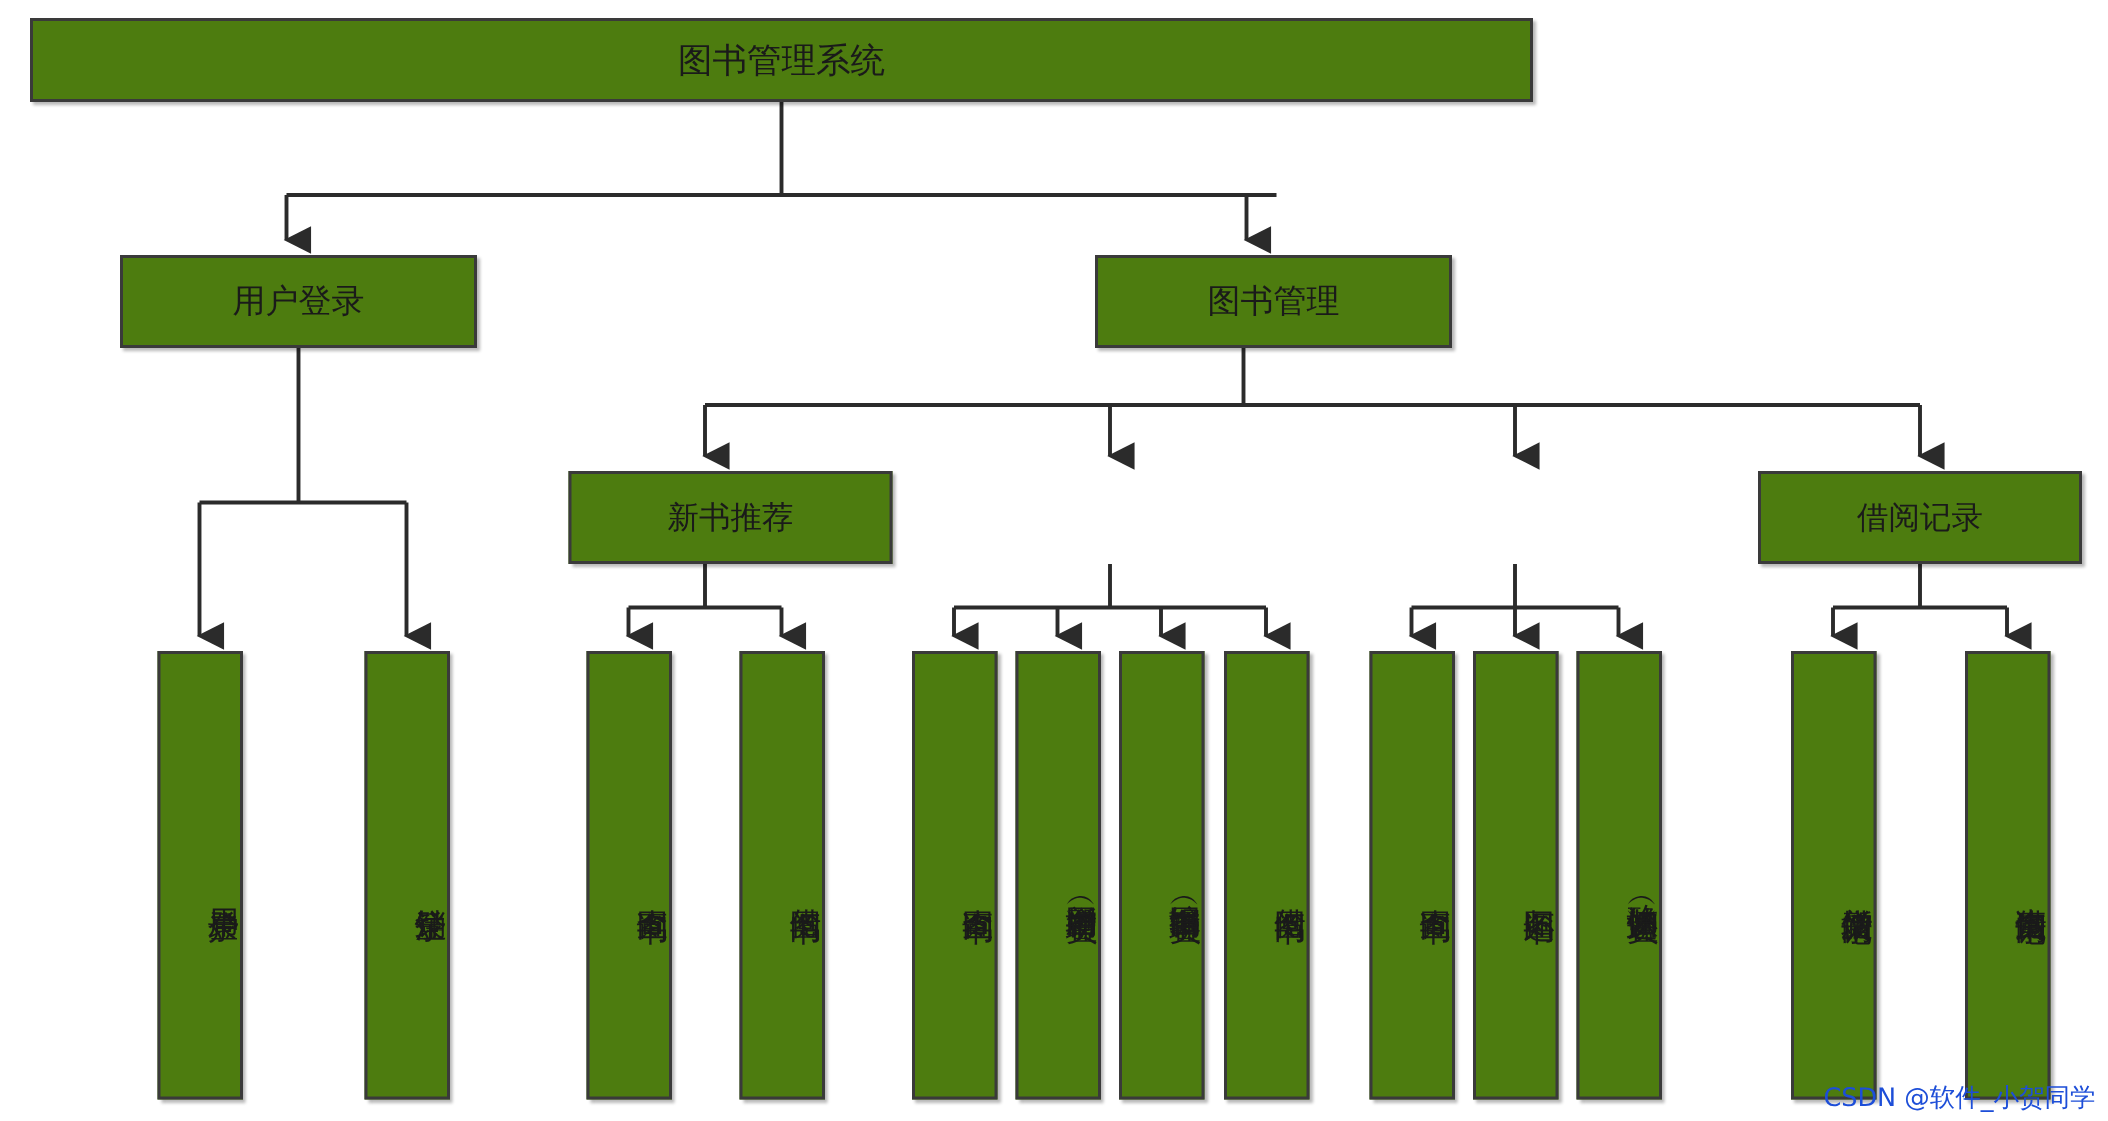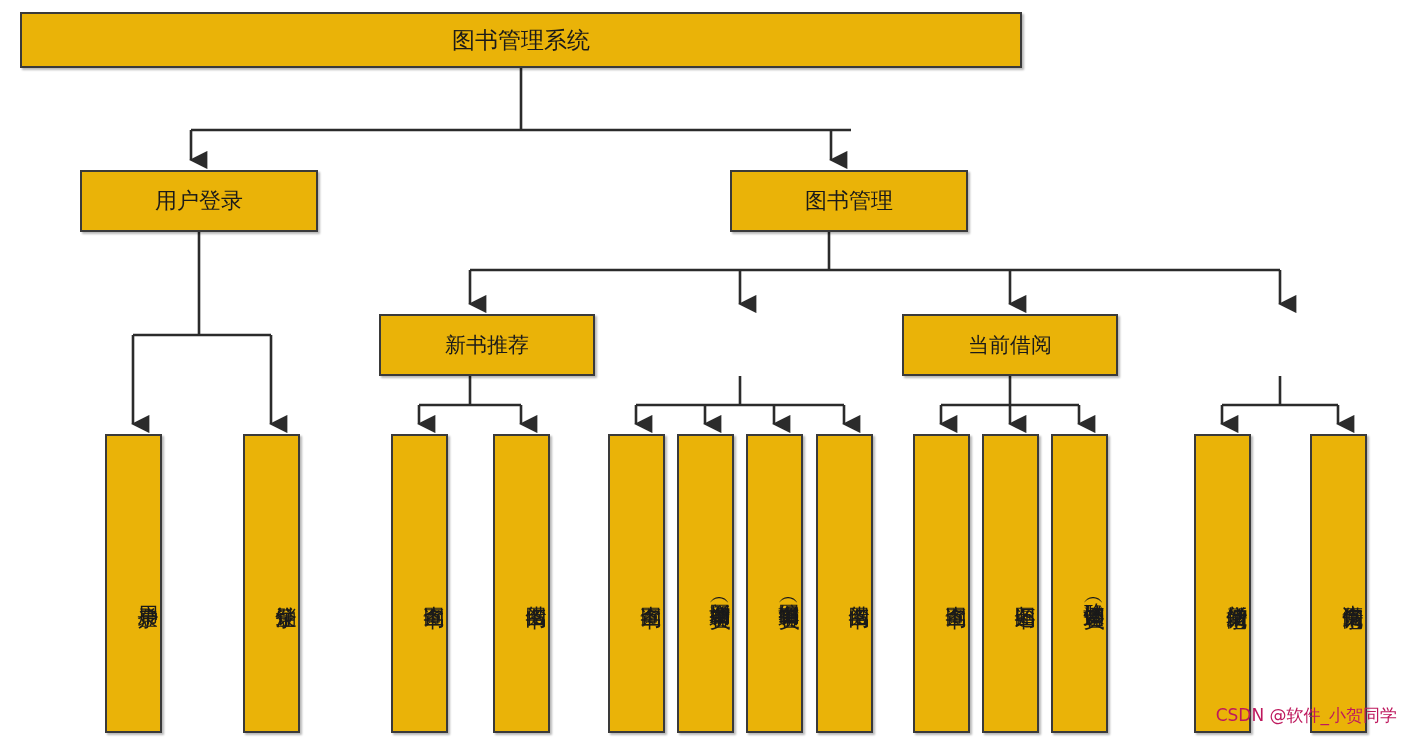--- a/index.html
+++ b/index.html
@@ -6,21 +6,21 @@
   body{
     width:1405px;height:747px;background:#ffffff;
     font-family:"Liberation Sans","DejaVu Sans",sans-serif;
     position:relative;overflow:hidden;
   }
   #diagram-root{position:absolute;left:0;top:0;width:1405px;height:747px;}
   svg.edges{position:absolute;left:0;top:0;width:1405px;height:747px;pointer-events:none;}
 
   .node{
     position:absolute;box-sizing:border-box;
-    background:#eab308;border:2px solid #3a3a3a;
+    background:#4d7c0f;border:2px solid #3a3a3a;
     box-shadow:2px 2px 2px rgba(0,0,0,0.28);
     display:flex;align-items:center;justify-content:center;
     color:#1a1a1a;
     text-align:center;
   }
   .node.root{font-size:23px;}
   .node.lvl2{font-size:22px;}
   .node.lvl3{font-size:21px;}
   .node.leaf{
     font-size:21px;
@@ -28,22 +28,22 @@
     text-orientation:upright;
     align-items:flex-start;
     justify-content:center;
     padding-top:14px;
     line-height:1.12;
     letter-spacing:1px;
   }
   .node-label{display:block;white-space:nowrap;}
 
   #watermark{
-    position:absolute;right:8px;bottom:20px;
-    font-size:17px;color:#be185d;white-space:nowrap;
+    position:absolute;right:8px;bottom:4px;
+    font-size:17px;color:#1d4ed8;white-space:nowrap;
     font-family:"DejaVu Sans",sans-serif;
     text-align:right;
   }
 </style>
 </head>
 <body>
 
 <div id="diagram-root">
 
   <svg class="edges" viewBox="0 0 1405 747">
@@ -103,22 +103,22 @@
   <div class="node lvl2" style="left:80px;top:170px;width:238px;height:62px;">
     <span class="node-label">用户登录</span>
   </div>
   <div class="node lvl2" style="left:710px;top:170px;width:238px;height:62px;margin-left:20px;">
     <span class="node-label">图书管理</span>
   </div>
 
   <div class="node lvl3" style="left:362px;top:314px;width:216px;height:62px;margin-left:17px;">
     <span class="node-label">新书推荐</span>
   </div>
-  <div class="node lvl3" style="left:902px;top:314px;width:216px;height:62px;">
-    <span class="node-label">当前借阅</span>
+  <div class="node lvl3" style="left:1172px;top:314px;width:216px;height:62px;">
+    <span class="node-label">借阅记录</span>
   </div>
 
   <div class="node leaf" style="left:105px;top:434px;width:57px;height:299px;">
     <span class="node-label">用户登录</span>
   </div>
   <div class="node leaf" style="left:243px;top:434px;width:57px;height:299px;">
     <span class="node-label">注销登录</span>
   </div>
 
   <div class="node leaf" style="left:391px;top:434px;width:57px;height:299px;">

